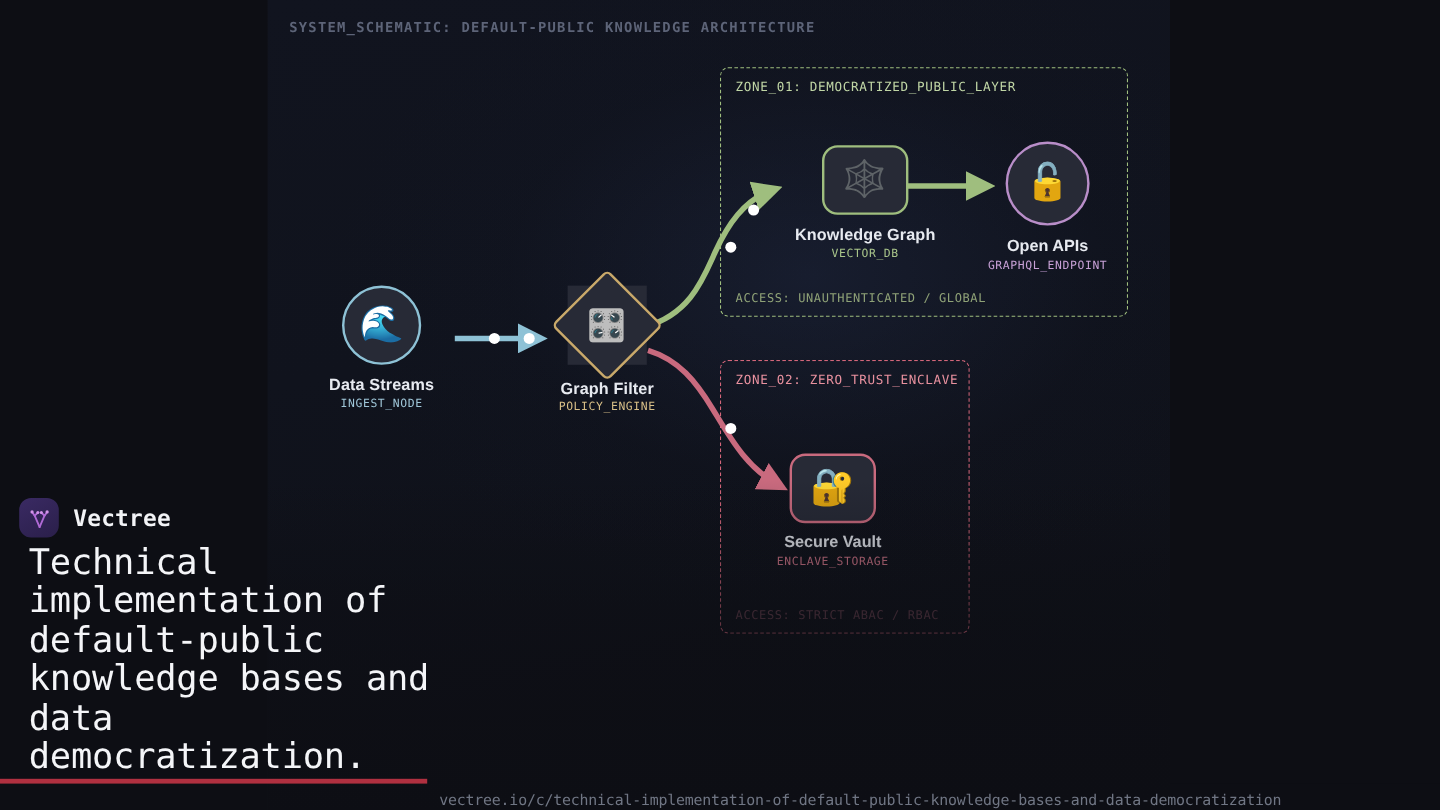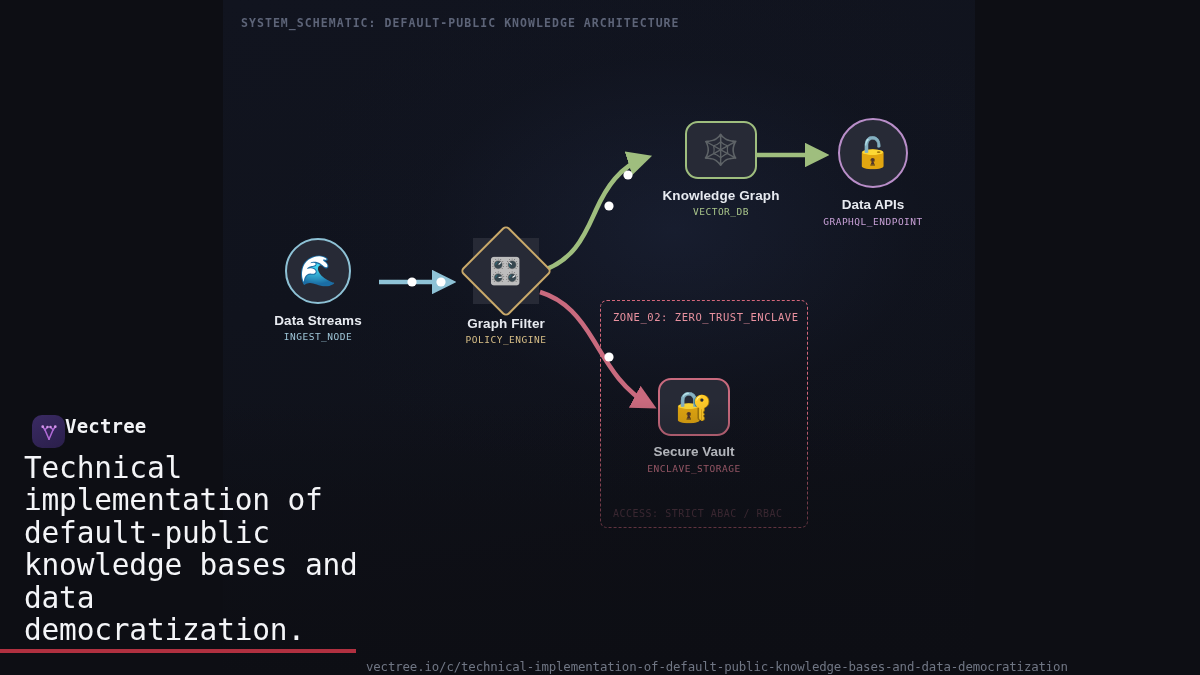--- a/index.html
+++ b/index.html
@@ -121,21 +121,21 @@
     position:absolute; left:50%; transform:translateX(-50%); white-space:nowrap;
   }
   .name-wide {
     font-size:13.5px; font-weight:700; color:#e7eaf0; white-space:nowrap;
   }
   .sub-wide {
     font-family:"DejaVu Sans Mono", monospace; font-size:9.5px; letter-spacing:.5px;
   }
 
   
-  .brand { position:absolute; left:32px; top:415px; display:flex; align-items:flex-start; }
+  .brand { position:absolute; left:16px; top:415px; display:flex; align-items:center; gap:12px; }
   .brand-mark {
     width:33px; height:33px; border-radius:10px;
     background:linear-gradient(150deg,#3a2a63 0%,#2a1f4a 100%);
     display:flex; align-items:center; justify-content:center;
   }
   .brand-name {
     font-family:"DejaVu Sans Mono", monospace;
     font-size:19px; font-weight:700; color:#f2f3f6; letter-spacing:.2px;
   }
   .headline {
@@ -157,20 +157,24 @@
 </head>
 <body>
 
 <div id="root">
 
   <div class="panel"></div>
   <div class="panel-glow"></div>
 
   <div class="schem-title">SYSTEM_SCHEMATIC: DEFAULT-PUBLIC KNOWLEDGE ARCHITECTURE</div>
 
+  <div class="zone zone-01">
+    <div class="zone-label">ZONE_01: DEMOCRATIZED_PUBLIC_LAYER</div>
+    <div class="zone-foot">ACCESS: UNAUTHENTICATED / GLOBAL</div>
+  </div>
 
   <div class="zone zone-02">
     <div class="zone-label">ZONE_02: ZERO_TRUST_ENCLAVE</div>
     <div class="zone-foot">ACCESS: STRICT ABAC / RBAC</div>
   </div>
 
   <svg id="edges" viewBox="0 0 1200 675">
     <defs>
       <marker id="ar-blue" viewBox="0 0 10 10" refX="7" refY="5" markerWidth="5.4" markerHeight="5.4" orient="auto">
         <path d="M0,0 L10,5 L0,10 z" fill="#8ec2d6"></path>
@@ -227,21 +231,21 @@
       <span class="ico">🕸️</span>
     </div>
     <div class="node-name">Knowledge Graph</div>
     <div class="node-sub">VECTOR_DB</div>
   </div>
 
   <div class="node" id="node-openapi">
     <div class="node-shape circle-shape">
       <span class="ico">🔓</span>
     </div>
-    <div class="name-wide" style="top:79px">Data APIs</div>
+    <div class="name-wide" style="top:79px">Open APIs</div>
     <div class="sub-wide" style="top:98px; color:#c7a0d6">GRAPHQL_ENDPOINT</div>
   </div>
 
   <div class="node" id="node-vault">
     <div class="node-shape rect-shape">
       <span class="ico">🔐</span>
     </div>
     <div class="name-wide" style="top:66px">Secure Vault</div>
     <div class="sub-wide" style="top:85px; color:#d4778a">ENCLAVE_STORAGE</div>
   </div>

